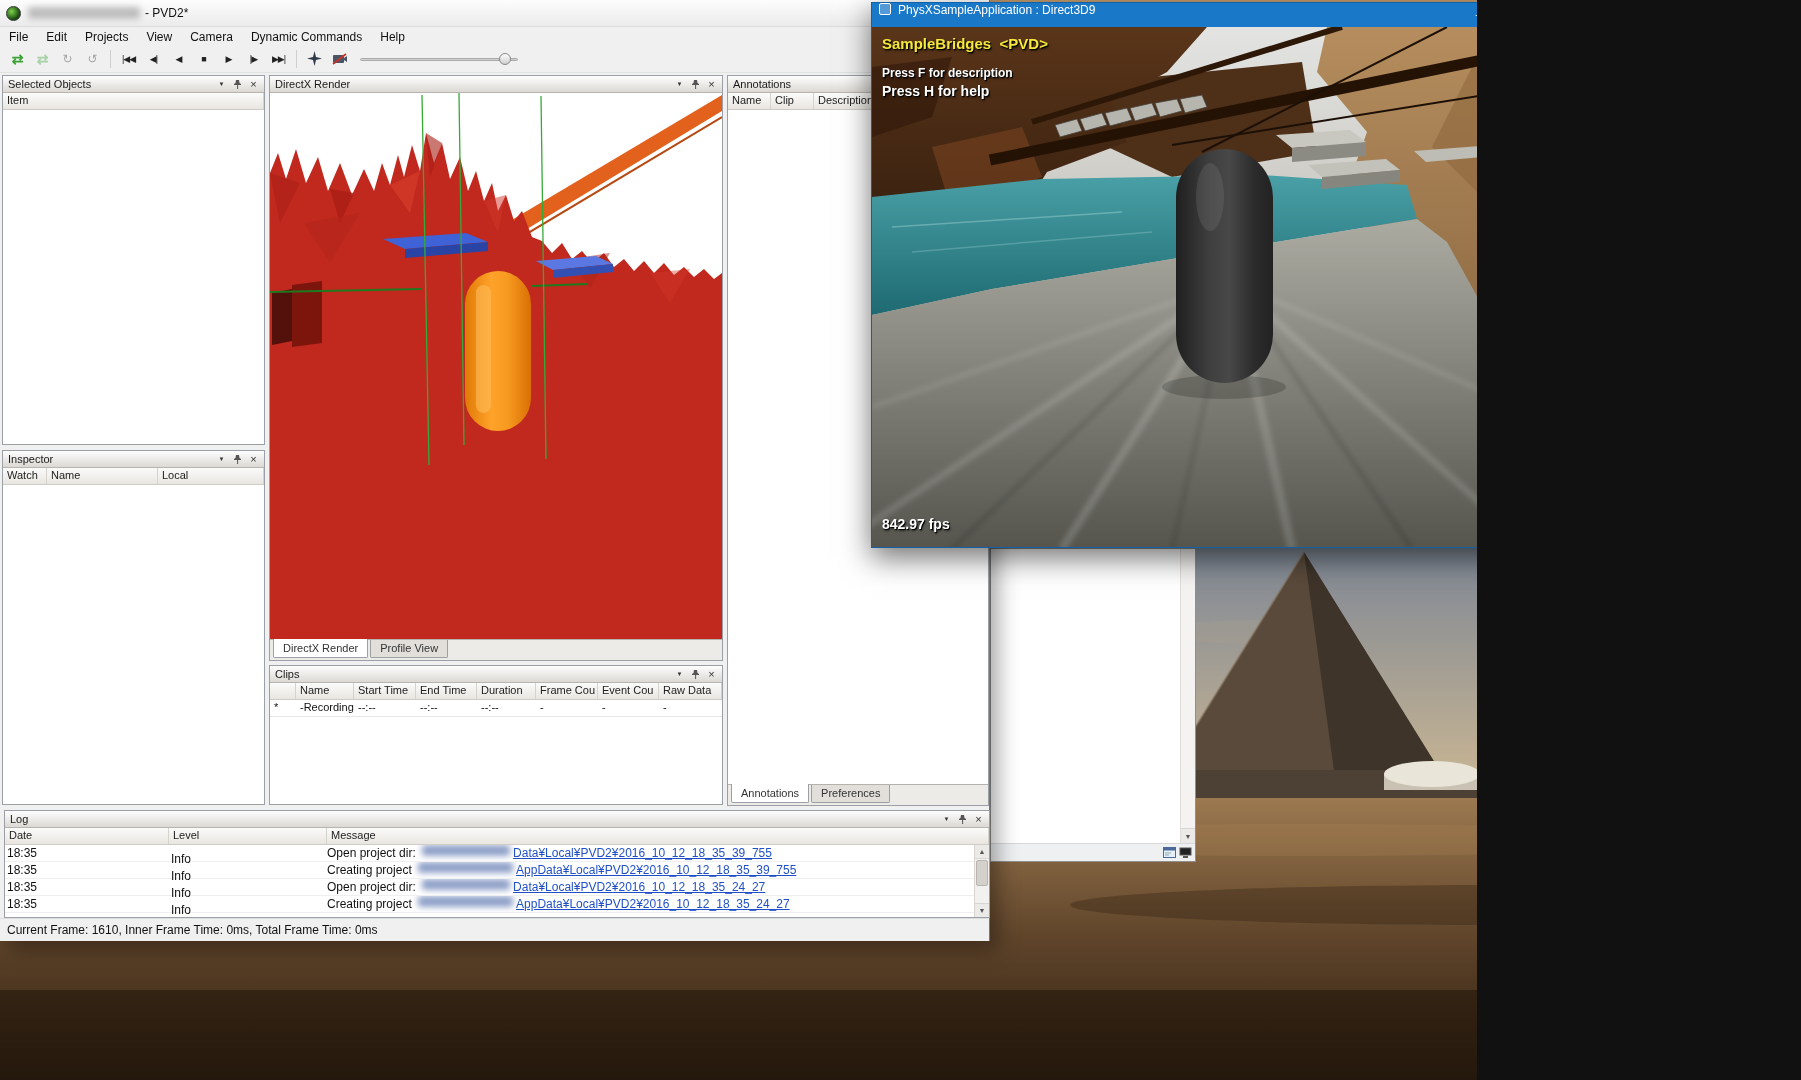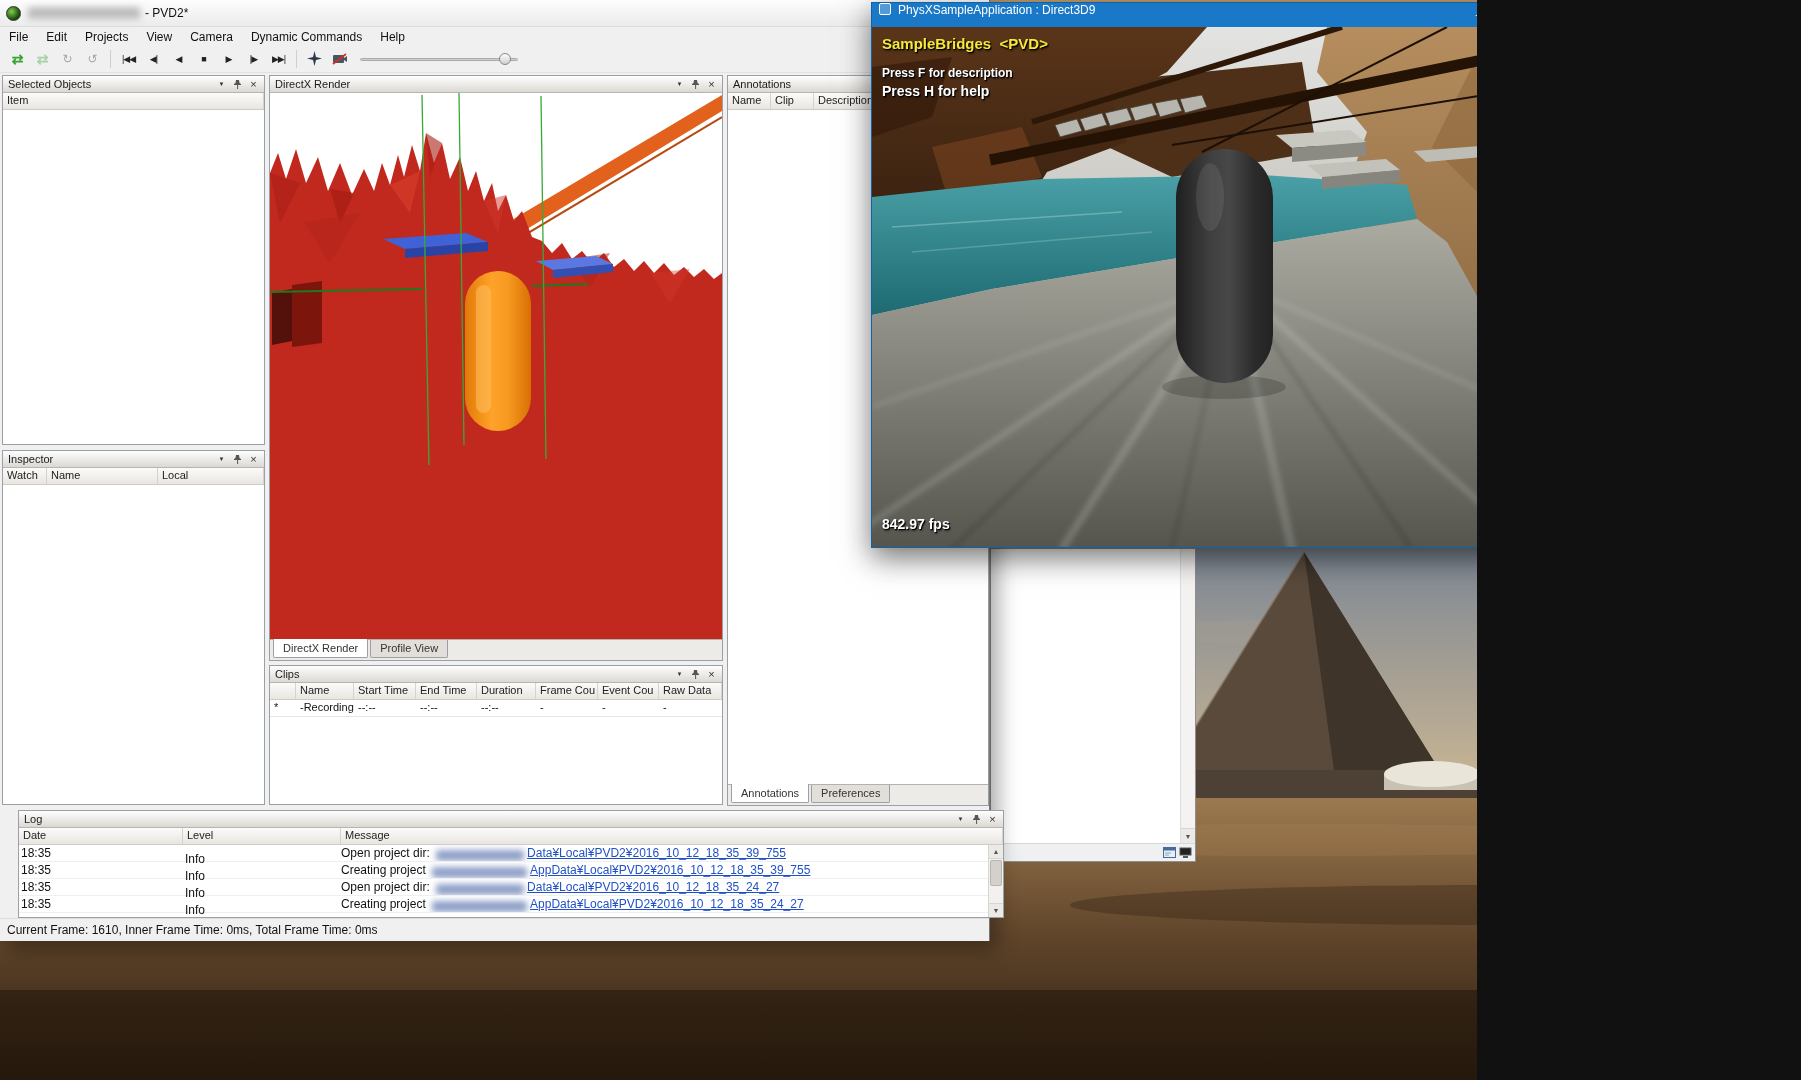--- a/index.html
+++ b/index.html
@@ -38,37 +38,37 @@
 .hbtn.tri{font-size:6px}
 .hbtn.x{font-size:11px}
 .colrow{display:flex;height:17px;background:linear-gradient(#fbfbfa,#e9e6e1);border-bottom:1px solid #cfccc6;font-size:11px;color:#222}
 .colrow .c{padding:1px 4px;border-right:1px solid #d6d3cd;overflow:hidden;white-space:nowrap}
 .pbody{position:absolute;left:0;right:0;top:34px;bottom:0;background:#fff}
 #p-selobj{left:2px;top:75px;width:263px;height:370px}
 #p-inspector{left:2px;top:450px;width:263px;height:355px}
 #p-render{left:269px;top:75px;width:454px;height:586px}
 #p-clips{left:269px;top:665px;width:454px;height:140px}
 #p-annot{left:727px;top:75px;width:262px;height:731px}
-#p-log{left:18px;top:810px;width:986px;height:108px}
+#p-log{left:4px;top:810px;width:986px;height:108px}
 .render-vp{position:absolute;left:0;top:17px;width:452px;height:548px;background:#fff;overflow:hidden}
 .tabbar{position:absolute;left:0;right:0;bottom:0;height:21px;background:#edebe8;display:flex;align-items:flex-start;padding-left:3px;border-top:1px solid #b5b2ad}
 .tab{font-size:11px;padding:2px 9px 3px;border:1px solid #9aa0a6;border-top:none;background:#e2dfda;color:#333;margin-right:2px;border-radius:0 0 2px 2px}
 .tab.active{background:#fff;position:relative;top:-1px;padding-top:3px}
 .trow{display:flex;height:17px;font-size:11px;border-bottom:1px solid #e6e6e6;background:#fff}
 .trow .c,.clipshead .c{padding:1px 4px;overflow:hidden;white-space:nowrap}
 .cwm{width:26px}.cw1{width:58px}.cw2{width:62px}.cw3{width:61px}.cw4{width:59px}.cw5{width:62px}.cw6{width:61px}.cw7{flex:1}
 
 .iw0{width:44px}.iw1{width:111px}.iw2{flex:1}
 .aw0{width:43px}.aw1{width:43px}.aw2{flex:1}
 
 .logbody{position:absolute;left:0;top:34px;right:15px;bottom:0;background:#fff;overflow:hidden}
 .lrow{display:flex;height:17px;line-height:16px;font-size:12px;border-bottom:1px solid #efefef}
 .ld{width:164px;padding:0 2px}
 .ll{width:158px;padding:6px 2px}
-.lm{flex:1;display:flex;align-items:flex-end;white-space:pre;overflow:hidden}
+.lm{flex:1;display:flex;align-items:flex-start;white-space:pre;overflow:hidden}
 .blurseg{display:inline-block;height:11px;border-radius:2px;background:#8ea0c8;filter:blur(3px);margin:0 3px}
 .w88{width:88px}.w95{width:95px}
 .llink{color:var(--link-blue,#2050c8);text-decoration:underline}
 .logscroll{position:absolute;right:0;top:34px;width:15px;bottom:0;background:#f2f1ef;border-left:1px solid #d8d5d0}
 .sb-arrow{position:absolute;left:0;right:0;height:14px;display:flex;align-items:center;justify-content:center;font-size:7px;color:#555;background:#eceae7}
 .sb-up{top:0;border-bottom:1px solid #d8d6d2}
 .sb-dn{bottom:0;border-top:1px solid #d8d6d2}
 .sb-thumb{position:absolute;left:1px;right:1px;top:15px;height:26px;background:#d4d1cc;border:1px solid #b8b5b0;border-radius:2px}
 .statusbar{position:absolute;left:0;right:0;bottom:0;height:23px;background:#f0f0f0;border-top:1px solid #dedede;display:flex;align-items:center;padding:0 7px;font-size:12px;color:#111}
 

